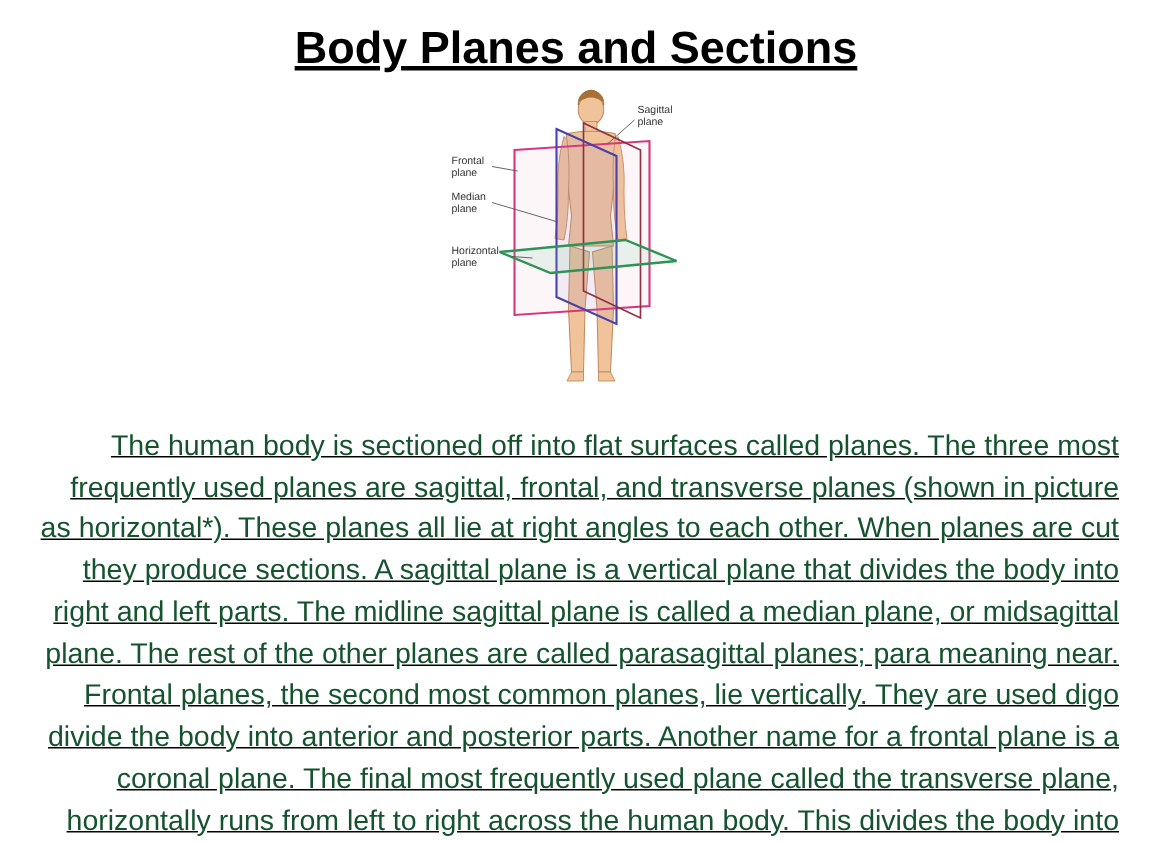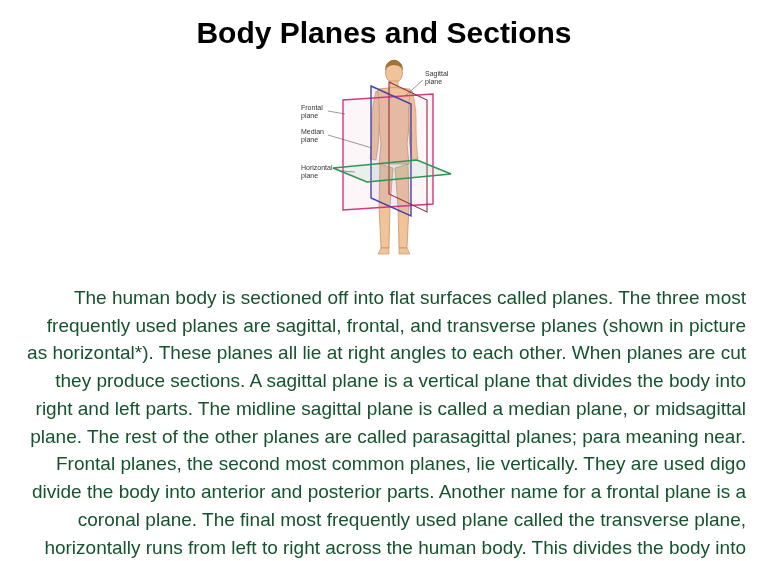--- a/index.html
+++ b/index.html
@@ -1,17 +1,17 @@
 <!DOCTYPE html>
 <html><head>
 <meta charset="utf-8">
 <style>
   html,body{margin:0;padding:0;}
   body{width:768px;height:561px;background:#ffffff;font-family:"Liberation Sans",sans-serif;}
-  .slide{position:relative;width:768px;height:561px;box-sizing:border-box;padding-top:16px;overflow:hidden;background:#ffffff;}
+  .slide{position:relative;width:768px;height:561px;box-sizing:border-box;padding-top:16px;overflow:hidden;background:#ffffff;text-decoration:underline;}
   .title{margin:0;text-align:center;font-size:30px;font-weight:bold;color:#000000;font-family:"Liberation Sans",sans-serif;}
   .figure{position:relative;width:170px;height:220px;margin:6px auto 4px auto;}
   .figure svg{position:absolute;left:0;top:0;}
   .plane-label{position:absolute;font-size:7px;line-height:1.2;color:#333333;white-space:pre-line;}
   .lbl-sagittal{left:126px;top:14px;text-align:left;}
   .lbl-frontal{left:2px;top:48px;}
   .lbl-median{left:2px;top:72px;}
   .lbl-horizontal{left:2px;top:108px;}
   .body-text{margin:8px 22px 0 22px;font-size:19px;line-height:1.46;color:#14532d;text-align:right;}
 </style>

